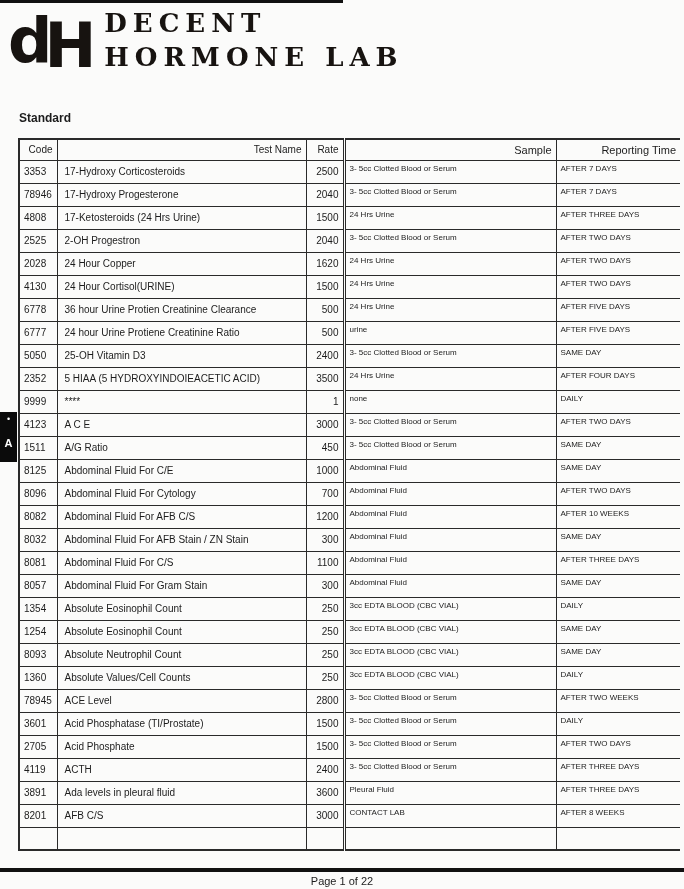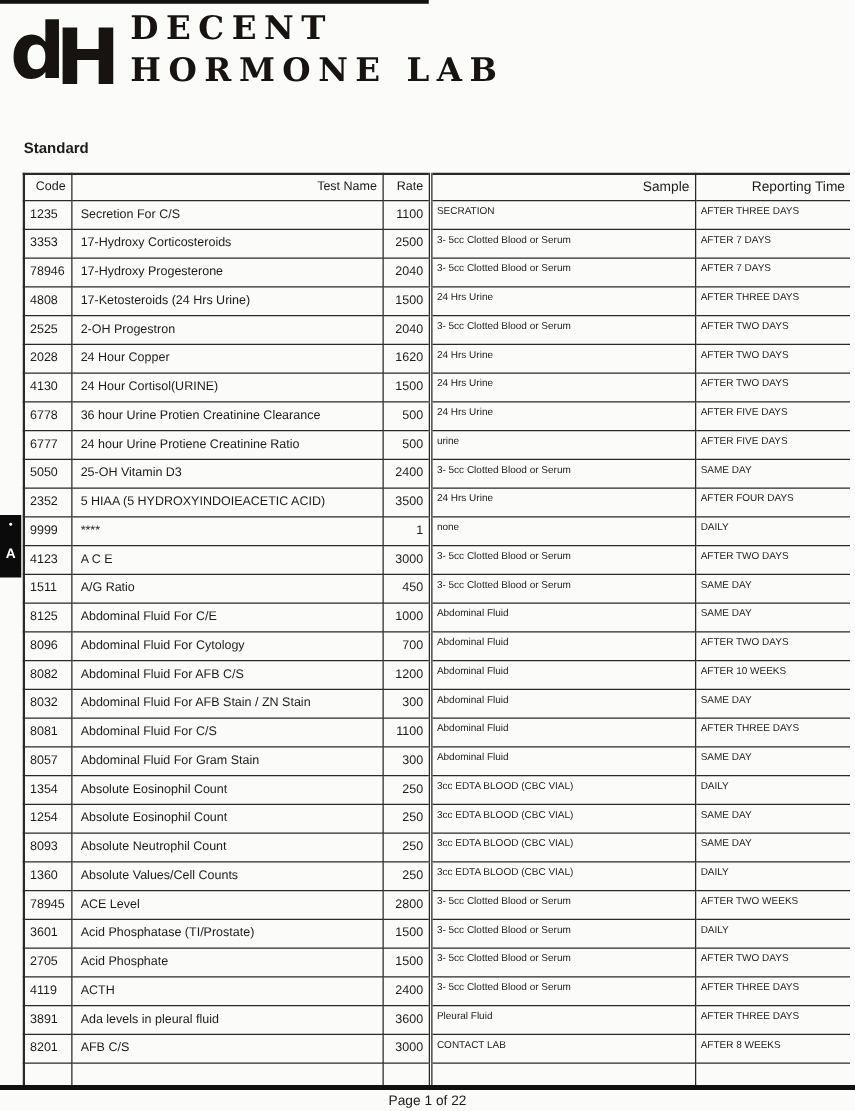--- a/index.html
+++ b/index.html
@@ -66,27 +66,20 @@
       <tr>
         <th class="c-code">Code</th>
         <th class="c-name">Test Name</th>
         <th class="c-rate">Rate</th>
         <th class="c-sample">Sample</th>
         <th class="c-report">Reporting Time</th>
       </tr>
     </thead>
     <tbody>
         <tr>
-          <td class="c-code">1235</td>
-          <td class="c-name">Secretion For C/S</td>
-          <td class="c-rate">1100</td>
-          <td class="c-sample">SECRATION</td>
-          <td class="c-report">AFTER THREE DAYS</td>
-        </tr>
-        <tr>
           <td class="c-code">3353</td>
           <td class="c-name">17-Hydroxy Corticosteroids</td>
           <td class="c-rate">2500</td>
           <td class="c-sample">3- 5cc Clotted Blood or Serum</td>
           <td class="c-report">AFTER 7 DAYS</td>
         </tr>
         <tr>
           <td class="c-code">78946</td>
           <td class="c-name">17-Hydroxy Progesterone</td>
           <td class="c-rate">2040</td>

